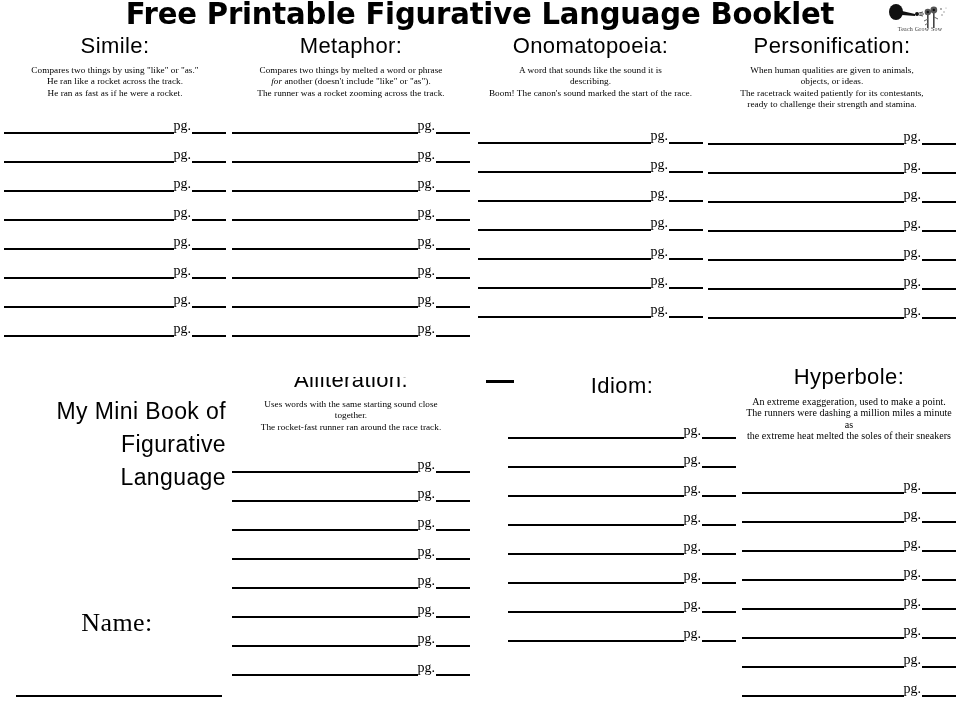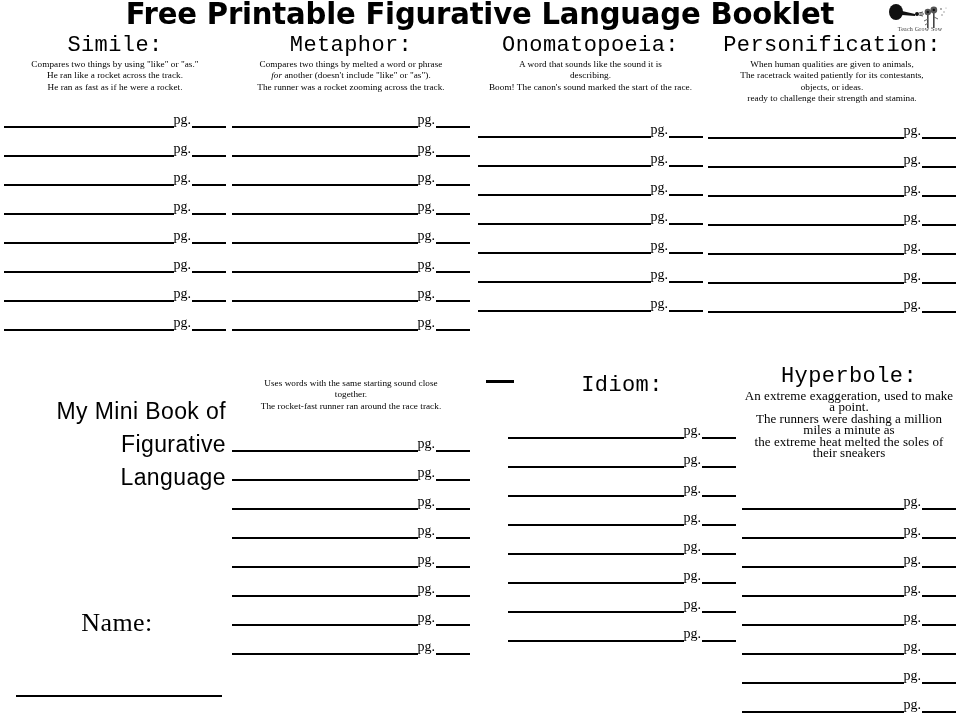--- a/index.html
+++ b/index.html
@@ -60,21 +60,21 @@
     color: #3a3a3a;
     letter-spacing: 0.2px;
   }
 
   
   .section {
     position: absolute;
   }
   .sec-title {
     text-align: center;
-    font-family: Liberation Mono, monospace;
+    font-family: Liberation Sans, sans-serif;
     font-size: 22px;
     line-height: 24px;
     font-weight: 400;
     letter-spacing: 0.4px;
     white-space: nowrap;
   }
   .sec-title.clipped {
     height: 15px;
     overflow: hidden;
     position: relative;
@@ -83,21 +83,21 @@
     position: relative;
     top: -9px;
     display: inline-block;
   }
   .sec-desc {
     text-align: center;
     font-family: "Liberation Serif", serif;
     font-size: 9.2px;
     line-height: 11.4px;
     letter-spacing: 0.05px;
-    margin-top: 1px;
+    margin-top: 7px;
   }
   .sec-desc .it { font-style: italic; }
 
   
   .lines { margin-top: 6px; }
   .entry {
     display: flex;
     align-items: flex-end;
     justify-content: flex-start;
     height: 29px;
@@ -335,22 +335,22 @@
         <div class="pg">pg.</div>
         <div class="rule-pg"></div>
       </div>
   </div>
 </div>
 
 <div class="section" style="left:708px; top:34px; width:248px;">
   <div class="sec-title">Personification:</div>
   <div class="sec-desc">
     <div>When human qualities are given to animals,</div>
+    <div>objects, or ideas.</div>
     <div>The racetrack waited patiently for its contestants,</div>
-    <div>objects, or ideas.</div>
     <div>ready to challenge their strength and stamina.</div>
   </div>
   <div class="lines" style="margin-top:5px;">
     <div class="entry">
         <div class="rule-main"></div>
         <div class="pg">pg.</div>
         <div class="rule-pg"></div>
       </div>
     <div class="entry">
         <div class="rule-main"></div>
@@ -391,20 +391,21 @@
   <div class="cover-title">
     <div>My Mini Book of</div>
     <div>Figurative</div>
     <div>Language</div>
   </div>
   <div class="cover-name">Name:</div>
   <div class="cover-nameline"></div>
 </div>
 
 <div class="section" style="left:232px; top:377px; width:238px;">
+  <div class="sec-title clipped"><span>Alliteration:</span></div>
   <div class="sec-desc">
     <div>Uses words with the same starting sound close</div>
     <div>together.</div>
     <div>The rocket-fast runner ran around the race track.</div>
   </div>
   <div class="lines" style="margin-top:11px;">
     <div class="entry">
         <div class="rule-main"></div>
         <div class="pg">pg.</div>
         <div class="rule-pg"></div>
@@ -488,21 +489,21 @@
     <div class="entry">
         <div class="rule-main"></div>
         <div class="pg">pg.</div>
         <div class="rule-pg"></div>
       </div>
   </div>
 </div>
 
 <div class="section" style="left:742px; top:365px; width:214px;">
   <div class="sec-title">Hyperbole:</div>
-  <div class="sec-desc" style="font-size:13px;">
+  <div class="sec-desc" style="font-size:10px;">
     <div>An extreme exaggeration, used to make a point.</div>
     <div>The runners were dashing a million miles a minute as</div>
     <div>the extreme heat melted the soles of their sneakers</div>
   </div>
   <div class="lines" style="margin-top:23px;">
     <div class="entry">
         <div class="rule-main"></div>
         <div class="pg">pg.</div>
         <div class="rule-pg"></div>
       </div>

